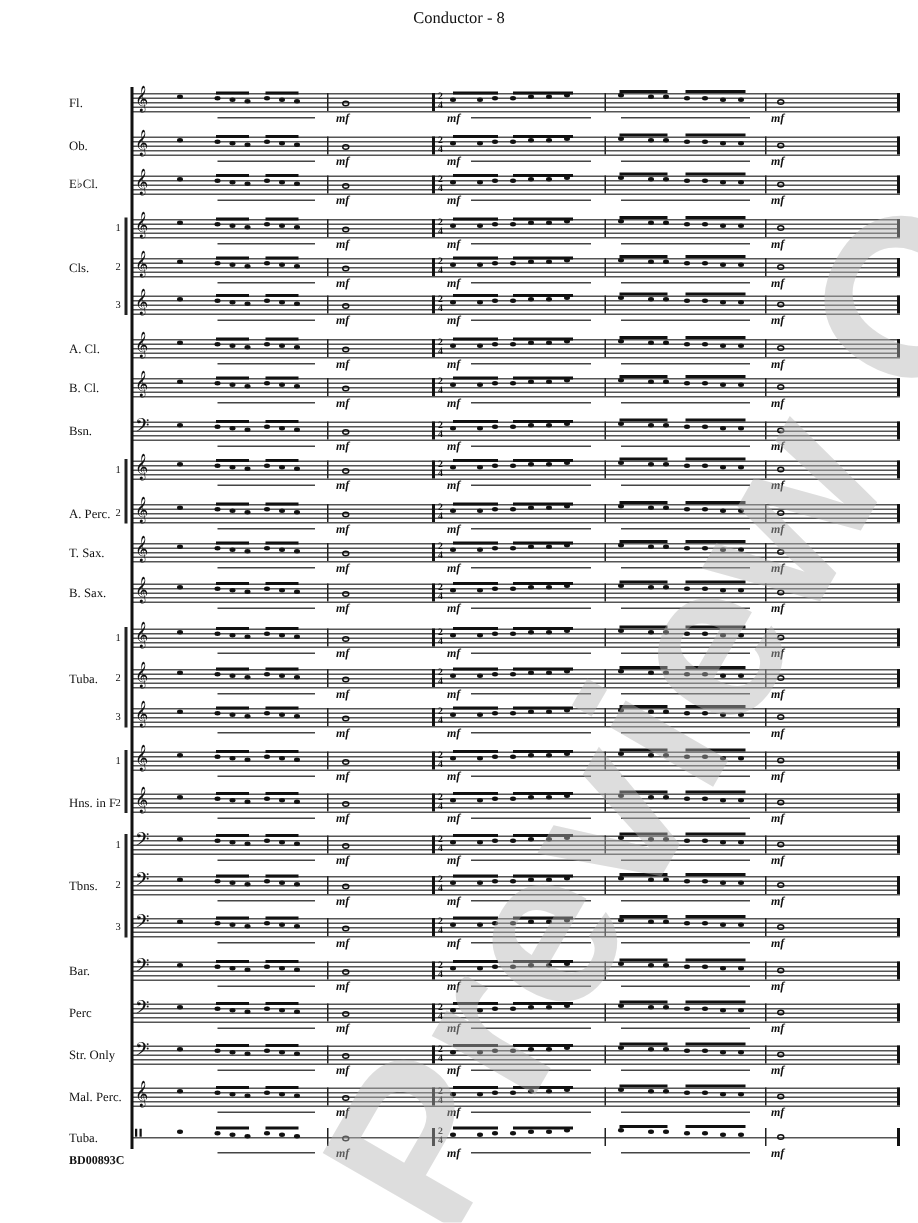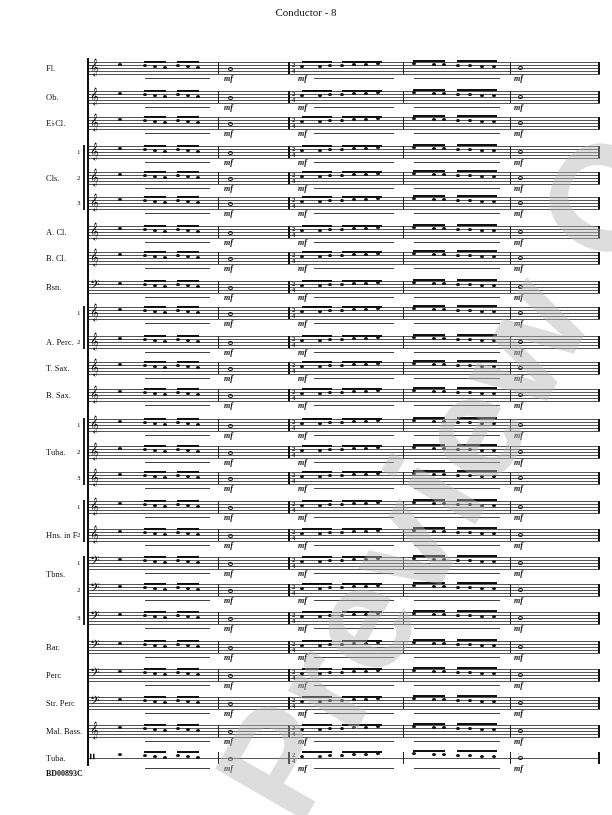--- a/index.html
+++ b/index.html
@@ -993,21 +993,21 @@
     <div class="note" style="left: 442px; top: 558px;"></div>
     <div class="note" style="left: 456px; top: 558.5px;"></div>
     <div class="note" style="left: 468px; top: 559px;"></div>
     <div class="note" style="left: 480px; top: 559.5px;"></div>
     <div class="note" style="left: 492px; top: 560px;"></div>
     <div class="beam" style="left: 413px; width: 32px; top: 555px;"></div>
     <div class="beam" style="left: 457px; width: 40px; top: 555px;"></div>
     <div class="hair" style="left: 414px; width: 86px; top: 573px;"></div>
     <div class="note" style="left: 518px; top: 561px; background: transparent; border: 1px solid rgb(17, 17, 17); width: 3px; height: 2px;"></div>
     <div class="dyn" style="left: 514px; top: 569px;">mf</div>
-    <div class="label" style="top: 574px;">Tbns.</div>
+    <div class="label" style="top: 590px;">Tbns.</div>
     <div class="num" style="top: 590px;">2</div>
     <div class="staff" style="top: 590px;">
       <div class="ln" style="top: 0px;"></div>
       <div class="ln" style="top: 3px;"></div>
       <div class="ln" style="top: 6px;"></div>
       <div class="ln" style="top: 9px;"></div>
       <div class="ln" style="top: 12px;"></div>
     </div>
     <div class="clef" style="top: 590px;">𝄢</div>
     <div class="ts" style="top: 590px; white-space: pre;">2
@@ -1198,21 +1198,21 @@
     <div class="note" style="left: 442px; top: 670px;"></div>
     <div class="note" style="left: 456px; top: 670.5px;"></div>
     <div class="note" style="left: 468px; top: 671px;"></div>
     <div class="note" style="left: 480px; top: 671.5px;"></div>
     <div class="note" style="left: 492px; top: 672px;"></div>
     <div class="beam" style="left: 413px; width: 32px; top: 667px;"></div>
     <div class="beam" style="left: 457px; width: 40px; top: 667px;"></div>
     <div class="hair" style="left: 414px; width: 86px; top: 685px;"></div>
     <div class="note" style="left: 518px; top: 673px; background: transparent; border: 1px solid rgb(17, 17, 17); width: 3px; height: 2px;"></div>
     <div class="dyn" style="left: 514px; top: 681px;">mf</div>
-    <div class="label" style="top: 703px;">Str. Perc</div>
+    <div class="label" style="top: 703px;">Str. Only</div>
     <div class="staff" style="top: 703px;">
       <div class="ln" style="top: 0px;"></div>
       <div class="ln" style="top: 3px;"></div>
       <div class="ln" style="top: 6px;"></div>
       <div class="ln" style="top: 9px;"></div>
       <div class="ln" style="top: 12px;"></div>
     </div>
     <div class="clef" style="top: 703px;">𝄢</div>
     <div class="ts" style="top: 703px; white-space: pre;">2
 4</div>
@@ -1249,21 +1249,21 @@
     <div class="note" style="left: 442px; top: 698px;"></div>
     <div class="note" style="left: 456px; top: 698.5px;"></div>
     <div class="note" style="left: 468px; top: 699px;"></div>
     <div class="note" style="left: 480px; top: 699.5px;"></div>
     <div class="note" style="left: 492px; top: 700px;"></div>
     <div class="beam" style="left: 413px; width: 32px; top: 695px;"></div>
     <div class="beam" style="left: 457px; width: 40px; top: 695px;"></div>
     <div class="hair" style="left: 414px; width: 86px; top: 713px;"></div>
     <div class="note" style="left: 518px; top: 701px; background: transparent; border: 1px solid rgb(17, 17, 17); width: 3px; height: 2px;"></div>
     <div class="dyn" style="left: 514px; top: 709px;">mf</div>
-    <div class="label" style="top: 731px;">Mal. Bass.</div>
+    <div class="label" style="top: 731px;">Mal. Perc.</div>
     <div class="staff" style="top: 731px;">
       <div class="ln" style="top: 0px;"></div>
       <div class="ln" style="top: 3px;"></div>
       <div class="ln" style="top: 6px;"></div>
       <div class="ln" style="top: 9px;"></div>
       <div class="ln" style="top: 12px;"></div>
     </div>
     <div class="clef" style="top: 731px;">𝄞</div>
     <div class="ts" style="top: 731px; white-space: pre;">2
 4</div>

